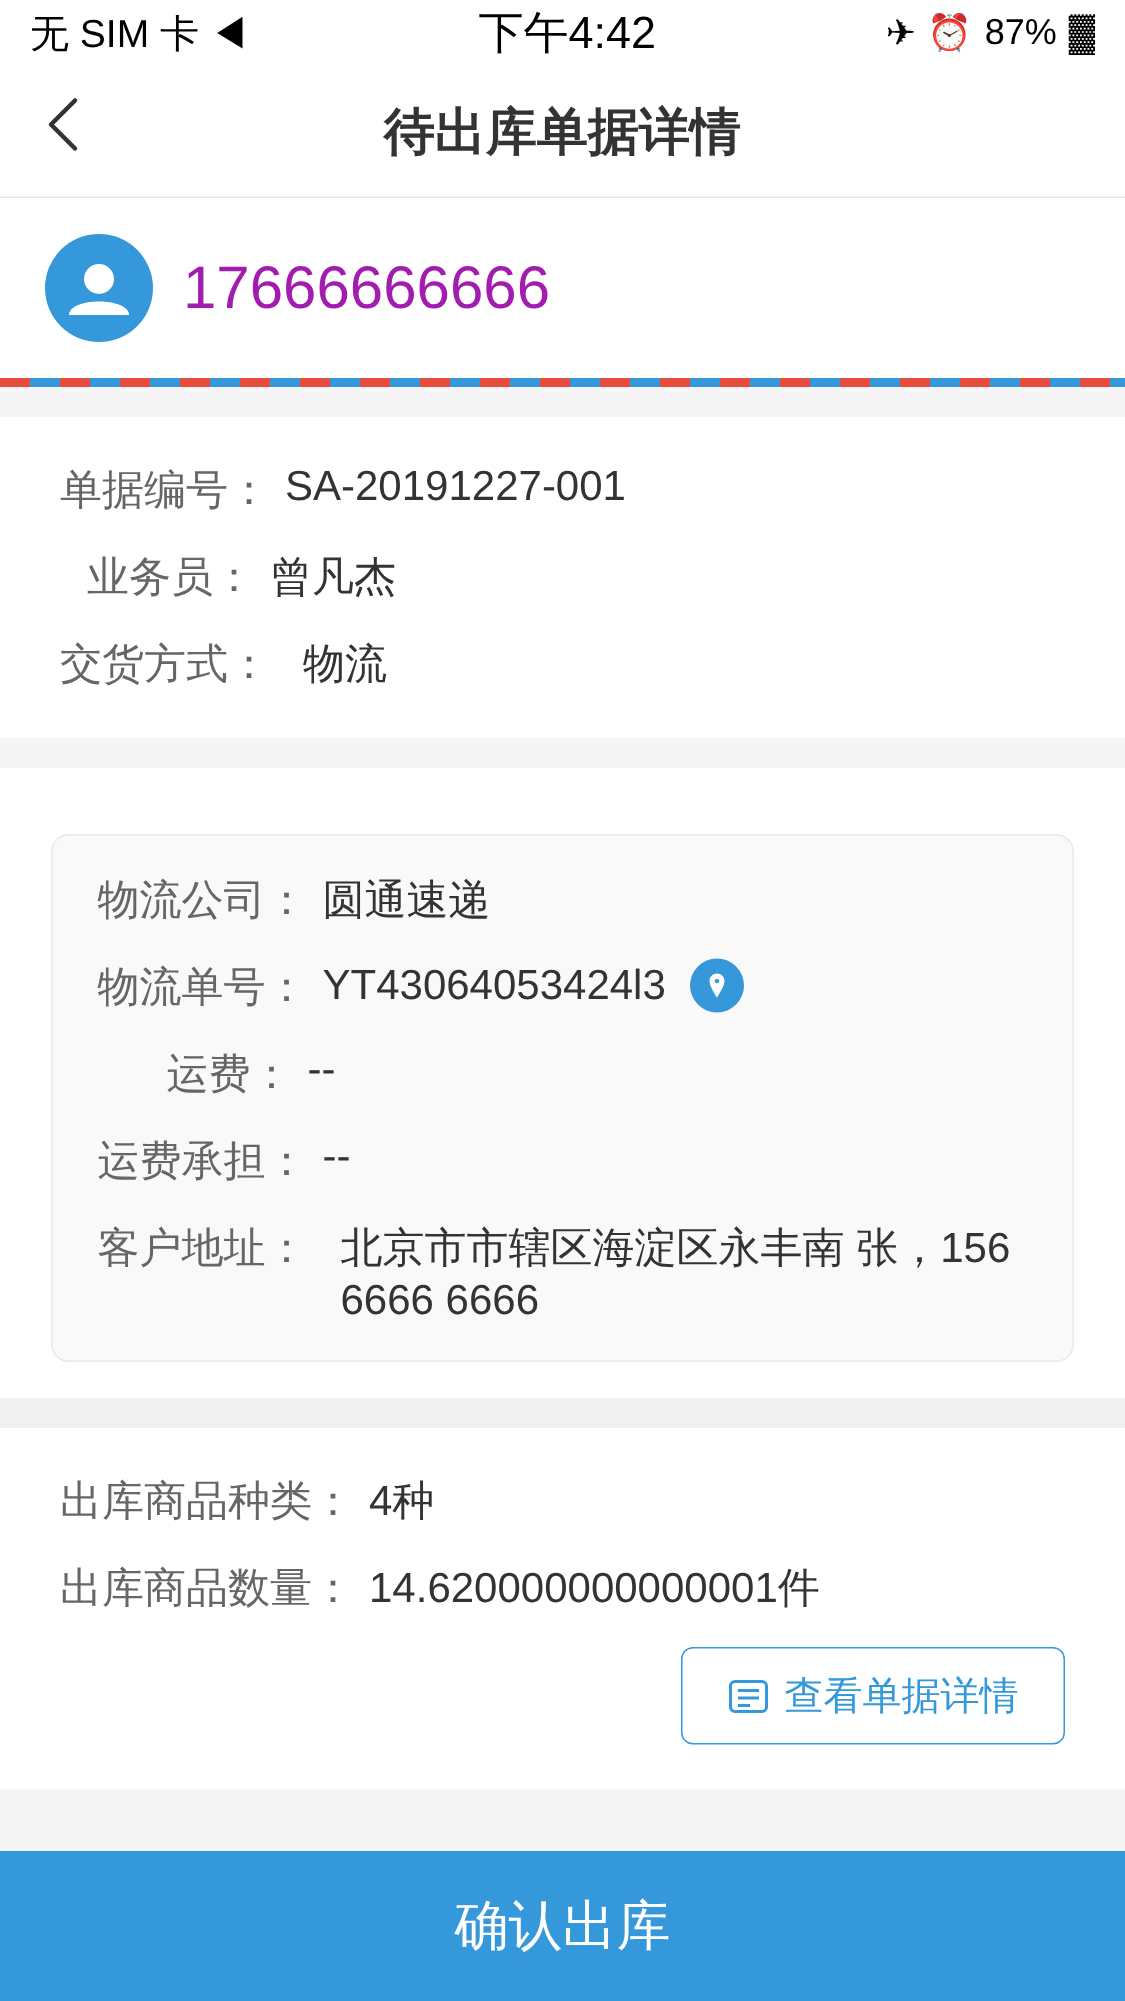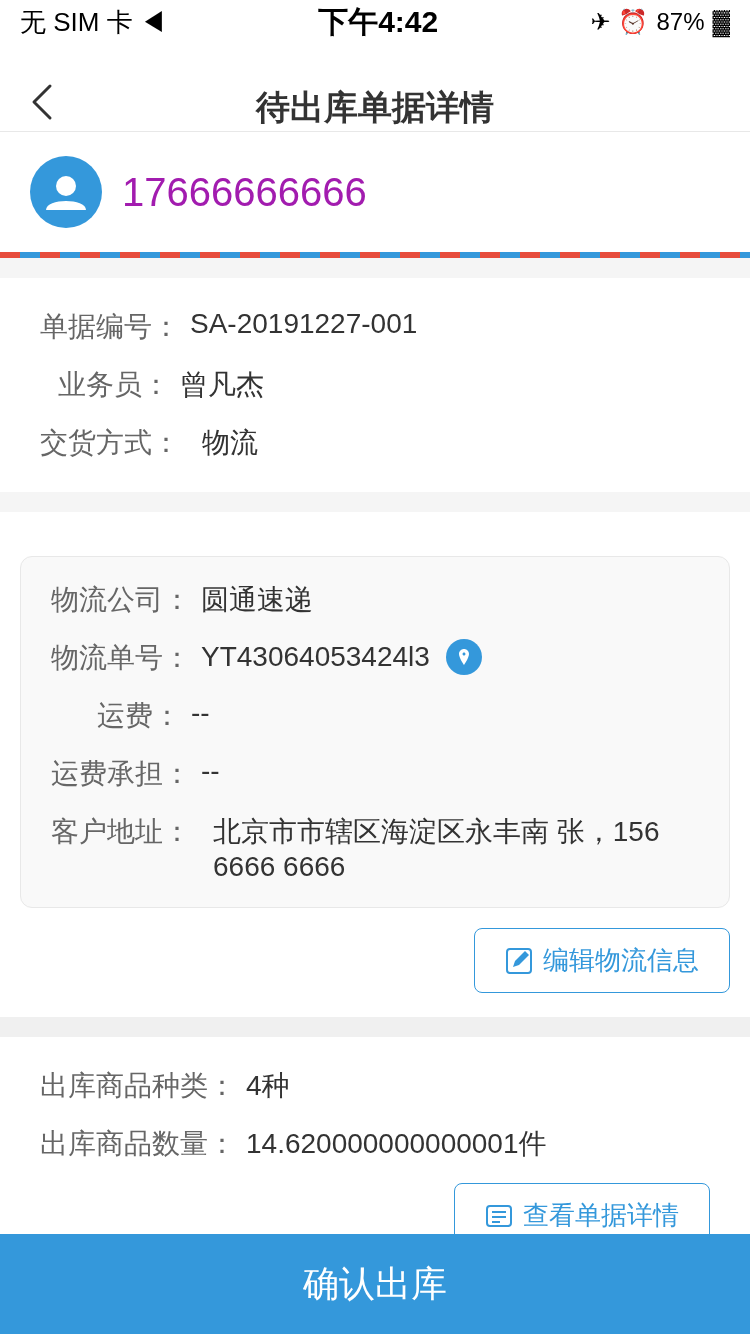--- a/index.html
+++ b/index.html
@@ -19,30 +19,30 @@
       height: 44px;
       background: #fff;
       display: flex;
       align-items: center;
       justify-content: space-between;
       padding: 0 20px;
       font-size: 26px;
       color: #000;
     }
     .status-left { display: flex; align-items: center; gap: 8px; }
-    .status-center { font-size: 30px; font-weight: 700; text-align: center; }
+    .status-center { font-size: 30px; font-weight: 400; text-align: center; }
     .status-right { display: flex; align-items: center; gap: 8px; font-size: 24px; }
 
     
     .nav-bar {
       width: 750px;
       height: 88px;
       background: #fff;
       display: flex;
-      align-items: flex-end;
+      align-items: center;
       justify-content: center;
       position: relative;
       border-bottom: 1px solid #e8e8e8;
     }
     .nav-back {
       position: absolute;
       left: 30px;
       font-size: 40px;
       color: #333;
       cursor: pointer;
@@ -258,21 +258,21 @@
     <div class="field-row">
       <span class="field-label">业务员：</span>
       <span class="field-value">曾凡杰</span>
     </div>
     <div class="field-row">
       <span class="field-label">交货方式：</span>
       <span class="field-value">物流</span>
     </div>
   </div>
 
-  <div class="section" style="padding: 24px 20px;">
+  <div class="section" style="padding: 24px 34px;">
     <div class="logistics-card">
       <div class="field-row">
         <span class="field-label">物流公司：</span>
         <span class="field-value">圆通速递</span>
       </div>
       <div class="field-row">
         <span class="field-label">物流单号：</span>
         <span class="field-value">
           <span>YT43064053424l3</span>
           <div class="location-icon">
@@ -289,29 +289,20 @@
       <div class="field-row">
         <span class="field-label">运费承担：</span>
         <span class="field-value">--</span>
       </div>
       <div class="field-row">
         <span class="field-label">客户地址：</span>
         <span class="field-value">北京市市辖区海淀区永丰南  张，156 6666 6666</span>
       </div>
     </div>
 
-    <div class="edit-btn">
-      <button class="btn-outline">
-        <svg width="28" height="28" viewBox="0 0 28 28" fill="#3498db">
-          <rect x="2" y="2" width="24" height="24" rx="3" fill="none" stroke="#3498db" stroke-width="2"></rect>
-          <path d="M8 20l2-6 10-10 4 4-10 10-6 2z" fill="#3498db"></path>
-        </svg>
-        <span>编辑物流信息</span>
-      </button>
-    </div>
   </div>
 
   <div class="divider"></div>
 
   <div class="bottom-section">
     <div class="field-row">
       <span class="field-label">出库商品种类：</span>
       <span class="field-value">4种</span>
     </div>
     <div class="field-row">

